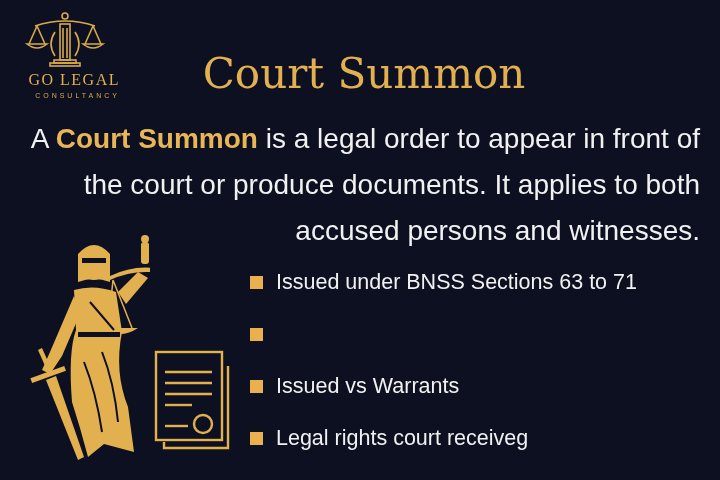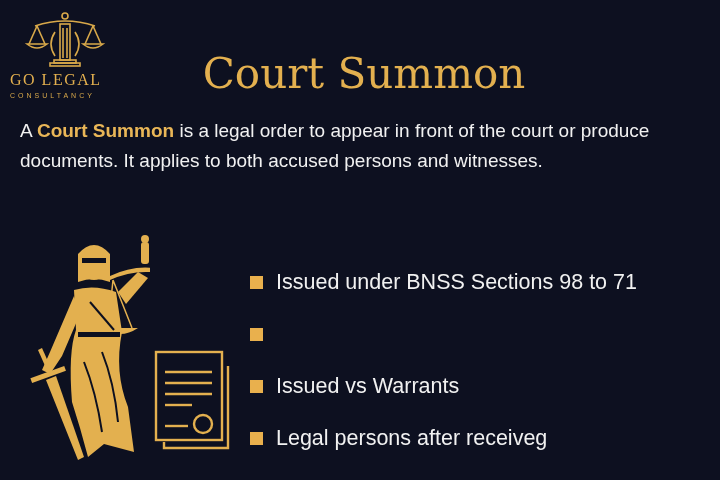--- a/index.html
+++ b/index.html
@@ -5,41 +5,41 @@
   html, body { margin: 0; padding: 0; }
   body {
     width: 720px; height: 480px; overflow: hidden;
     background: #0d1020;
     position: relative;
     font-family: "Liberation Sans", sans-serif;
     color: #f1f1f1;
   }
   .logo {
     position: absolute; left: 10px; top: 10px; width: 110px; height: 100px;
-    text-align: left;
+    text-align: right;
   }
   .logo svg { display: block; margin: 0 auto; }
   .logo-name {
     font-family: "Liberation Serif", serif;
     color: #e3b04f; font-size: 16px; letter-spacing: 1.5px;
     margin-top: 4px; line-height: 16px;
   }
   .logo-sub {
     color: #d9a94a; font-size: 7px; letter-spacing: 3px; margin-top: 4px;
   }
   .title {
     position: absolute; left: 0; right: 0; top: 48px;
     text-align: center;
     font-family: "DejaVu Serif", serif;
     font-size: 42px; color: #e3b04f; line-height: 52px;
     padding-left: 8px;
   }
   .intro {
     position: absolute; left: 20px; right: 20px; top: 116px;
-    text-align: left; font-size: 19px; line-height: 30px;
+    text-align: right; font-size: 28px; line-height: 46px;
     color: #f1f1f1;
   }
   .intro .hl { color: #e9b657; font-weight: bold; }
   .bullets {
     position: absolute; left: 250px; top: 256px; margin: 0; padding: 0;
     list-style: none;
   }
   .bullets li {
     display: flex; align-items: center; height: 52px;
     font-size: 21.5px; color: #f1f1f1;
@@ -115,26 +115,26 @@
   <line x1="13" y1="35" x2="60" y2="35"></line>
   <line x1="13" y1="46" x2="60" y2="46"></line>
   <line x1="13" y1="57" x2="40" y2="57"></line>
   <line x1="13" y1="78" x2="36" y2="78"></line>
   <circle cx="51" cy="76" r="9"></circle>
 </svg>
 
 <ul class="bullets">
   <li>
       <span class="sq"></span>
-      <span>Issued under BNSS Sections 98 to 71</span>
+      <span>Issued under BNSS Sections 63 to 71</span>
     </li>
   <li>
       <span class="sq"></span>
     </li>
   <li>
       <span class="sq"></span>
       <span>Issued vs Warrants</span>
     </li>
   <li>
       <span class="sq"></span>
-      <span>Legal persons after receiveg</span>
+      <span>Legal rights court receiveg</span>
     </li>
 </ul>
 
 </body></html>

